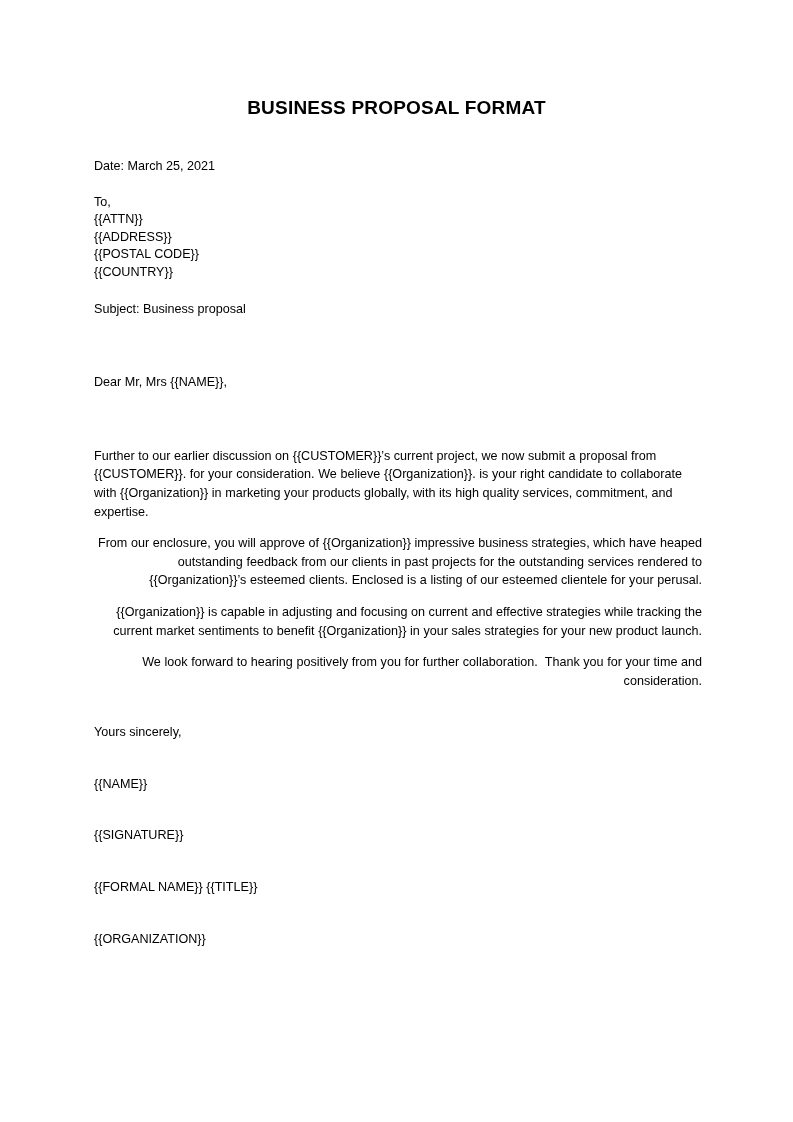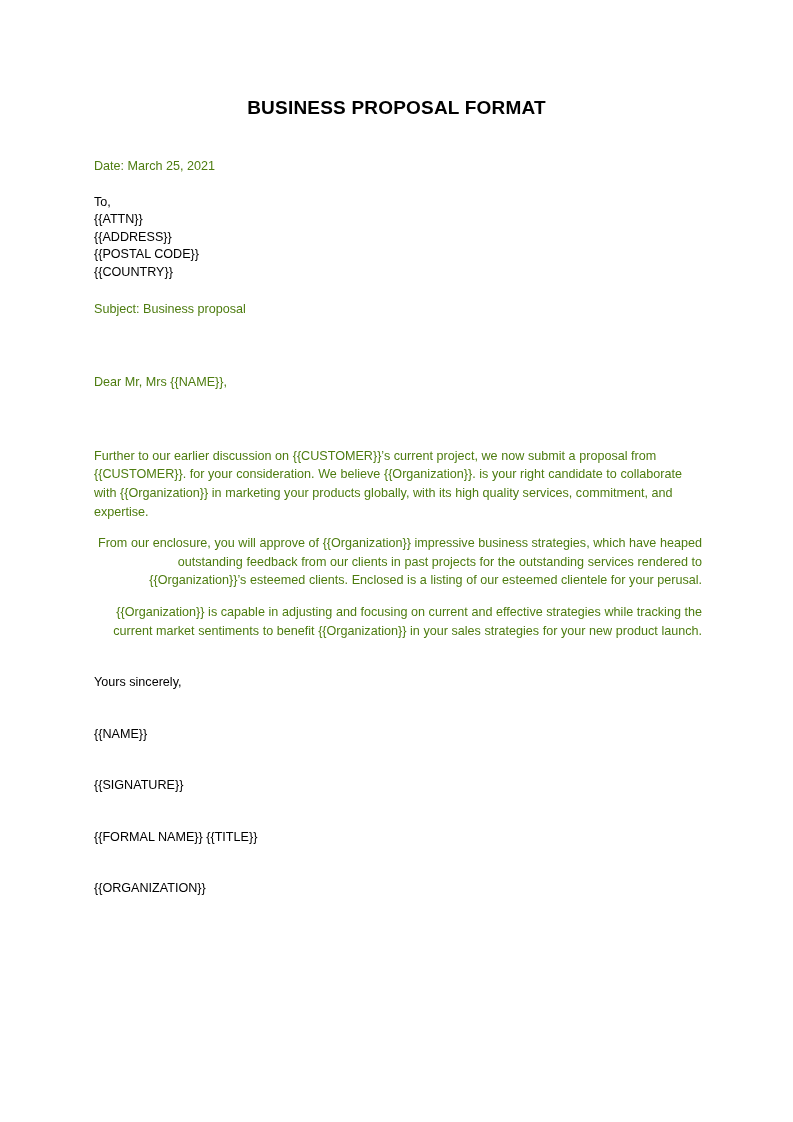--- a/index.html
+++ b/index.html
@@ -42,21 +42,21 @@
     position: absolute;
     left: 94px;
     top: 157px;
     width: 608px;
   }
 
   .line,
   .para {
     font-size: 12.6px;
     line-height: 18.6px;
-    color: #4d7c0f;
+    color: #000000;
     white-space: pre-wrap;
     margin: 0;
   }
 
   .para {
     text-align: left;
     word-spacing: 0.1px;
   }
   .gap-md { height: 18px; }
   .gap-xl { height: 55px; }
@@ -112,20 +112,21 @@
     <div class="line">Dear Mr, Mrs {{NAME}},</div>
 
     <div class="gap-xl"></div>
 
     <p class="para">Further to our earlier discussion on {{CUSTOMER}}’s current project, we now submit a proposal from {{CUSTOMER}}. for your consideration. We believe {{Organization}}. is your right candidate to collaborate with {{Organization}} in marketing your products globally, with its high quality services, commitment, and expertise.</p>
 
     <p class="para">From our enclosure, you will approve of {{Organization}} impressive business strategies, which have heaped outstanding feedback from our clients in past projects for the outstanding services rendered to {{Organization}}’s esteemed clients. Enclosed is a listing of our esteemed clientele for your perusal.</p>
 
     <p class="para">{{Organization}} is capable in adjusting and focusing on current and effective strategies while tracking the current market sentiments to benefit {{Organization}} in your sales strategies for your new product launch.</p>
 
+    <p class="para">We look forward to hearing positively from you for further collaboration.  Thank you for your time and consideration.</p>
 
     <div class="sig-line">Yours sincerely,</div>
 
     <div class="sig-line">{{NAME}}</div>
 
     <div class="sig-line">{{SIGNATURE}}</div>
 
     <div class="sig-line">{{FORMAL NAME}} {{TITLE}}</div>
 
     <div class="sig-line">{{ORGANIZATION}}</div>

